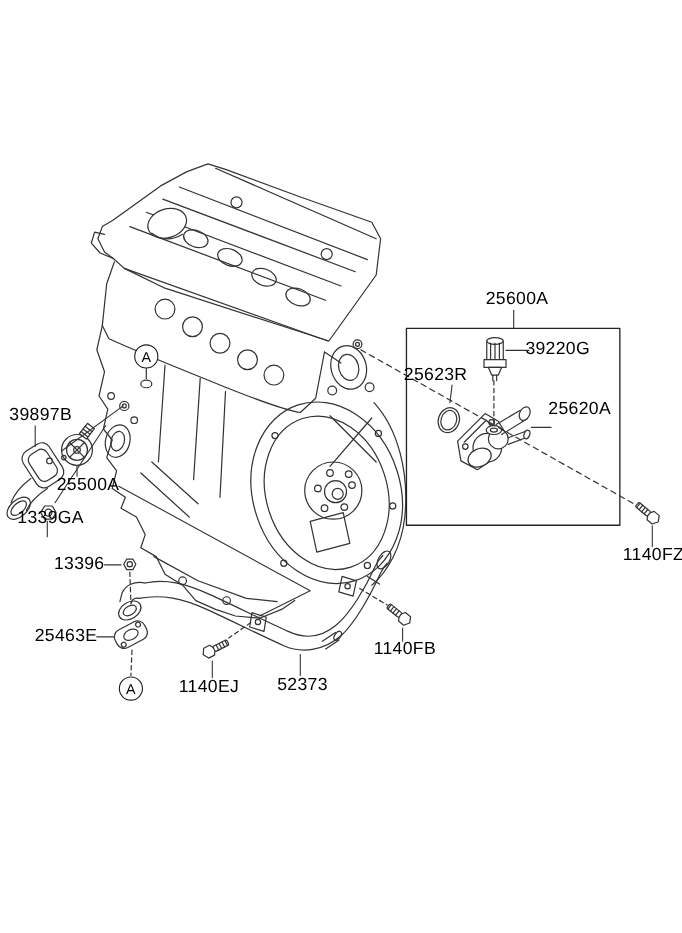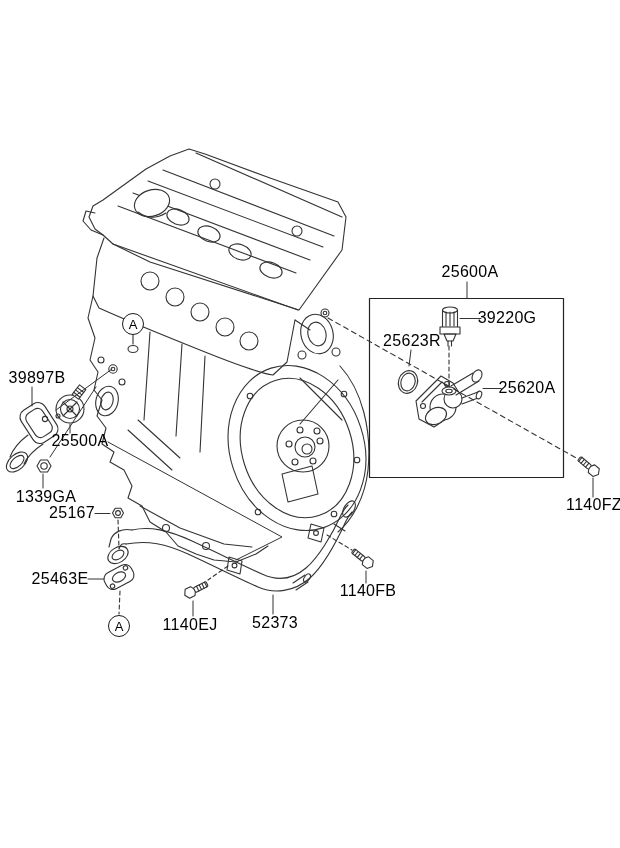--- a/index.html
+++ b/index.html
@@ -240,27 +240,27 @@
       <path d="M273,614 L273,595"></path>
       <path d="M366,583 L366,571"></path>
       <path d="M112,369 L56,410"></path>
       <path d="M96,387 L50,457"></path>
       <path d="M108,442 L282,537 L236,560"></path>
     </g>
   </svg>
 
   <div class="lbl" style="left:470px;top:272px">25600A</div>
   <div class="lbl" style="left:507px;top:318px">39220G</div>
-  <div class="lbl" style="left:412px;top:341px">25623R</div>
-  <div class="lbl" style="left:527px;top:388px">25620A</div>
+  <div class="lbl" style="left:396px;top:341px">25623R</div>
+  <div class="lbl" style="left:527px;top:372px">25620A</div>
   <div class="lbl" style="left:594px;top:505px">1140FZ</div>
   <div class="lbl" style="left:37px;top:378px">39897B</div>
   <div class="lbl" style="left:80px;top:441px">25500A</div>
-  <div class="lbl" style="left:46px;top:497px">1339GA</div>
-  <div class="lbl" style="left:72px;top:513px">25167</div>
+  <div class="lbl" style="left:46px;top:471px">1339GA</div>
+  <div class="lbl" style="left:72px;top:513px">13396</div>
   <div class="lbl" style="left:60px;top:579px">25463E</div>
   <div class="lbl" style="left:190px;top:625px">1140EJ</div>
   <div class="lbl" style="left:275px;top:623px">52373</div>
   <div class="lbl" style="left:368px;top:591px">1140FB</div>
 
   <div class="callout" style="left:122px;top:313px">
     <span>A</span>
   </div>
   <div class="callout" style="left:108px;top:615px">
     <span>A</span>

